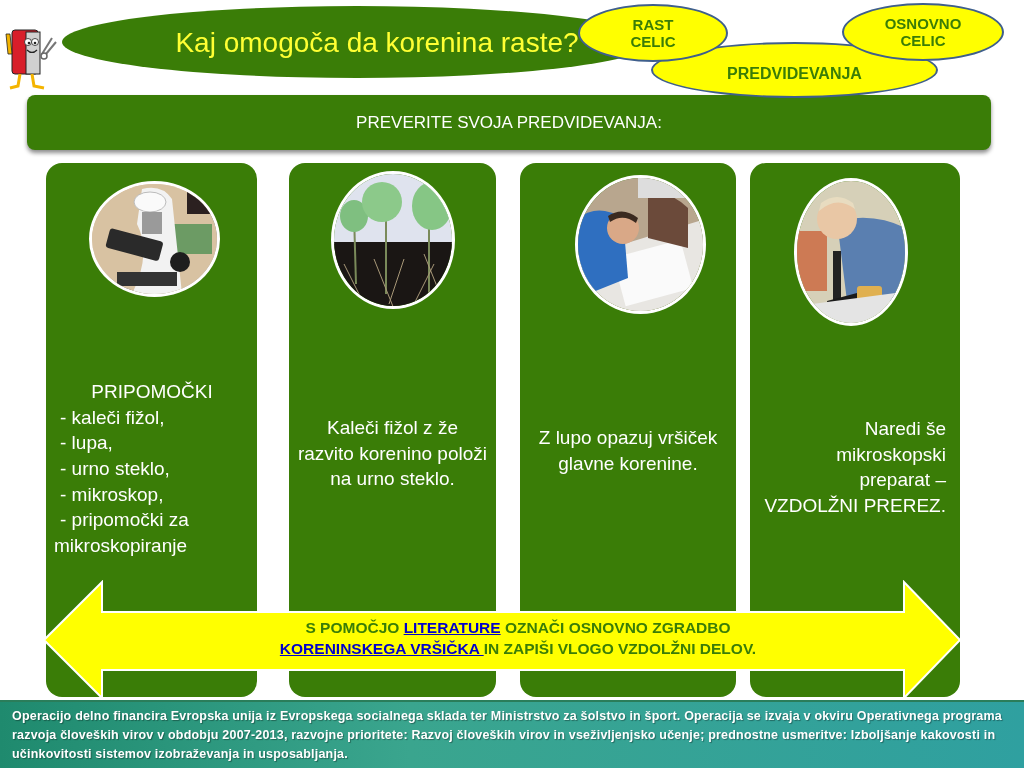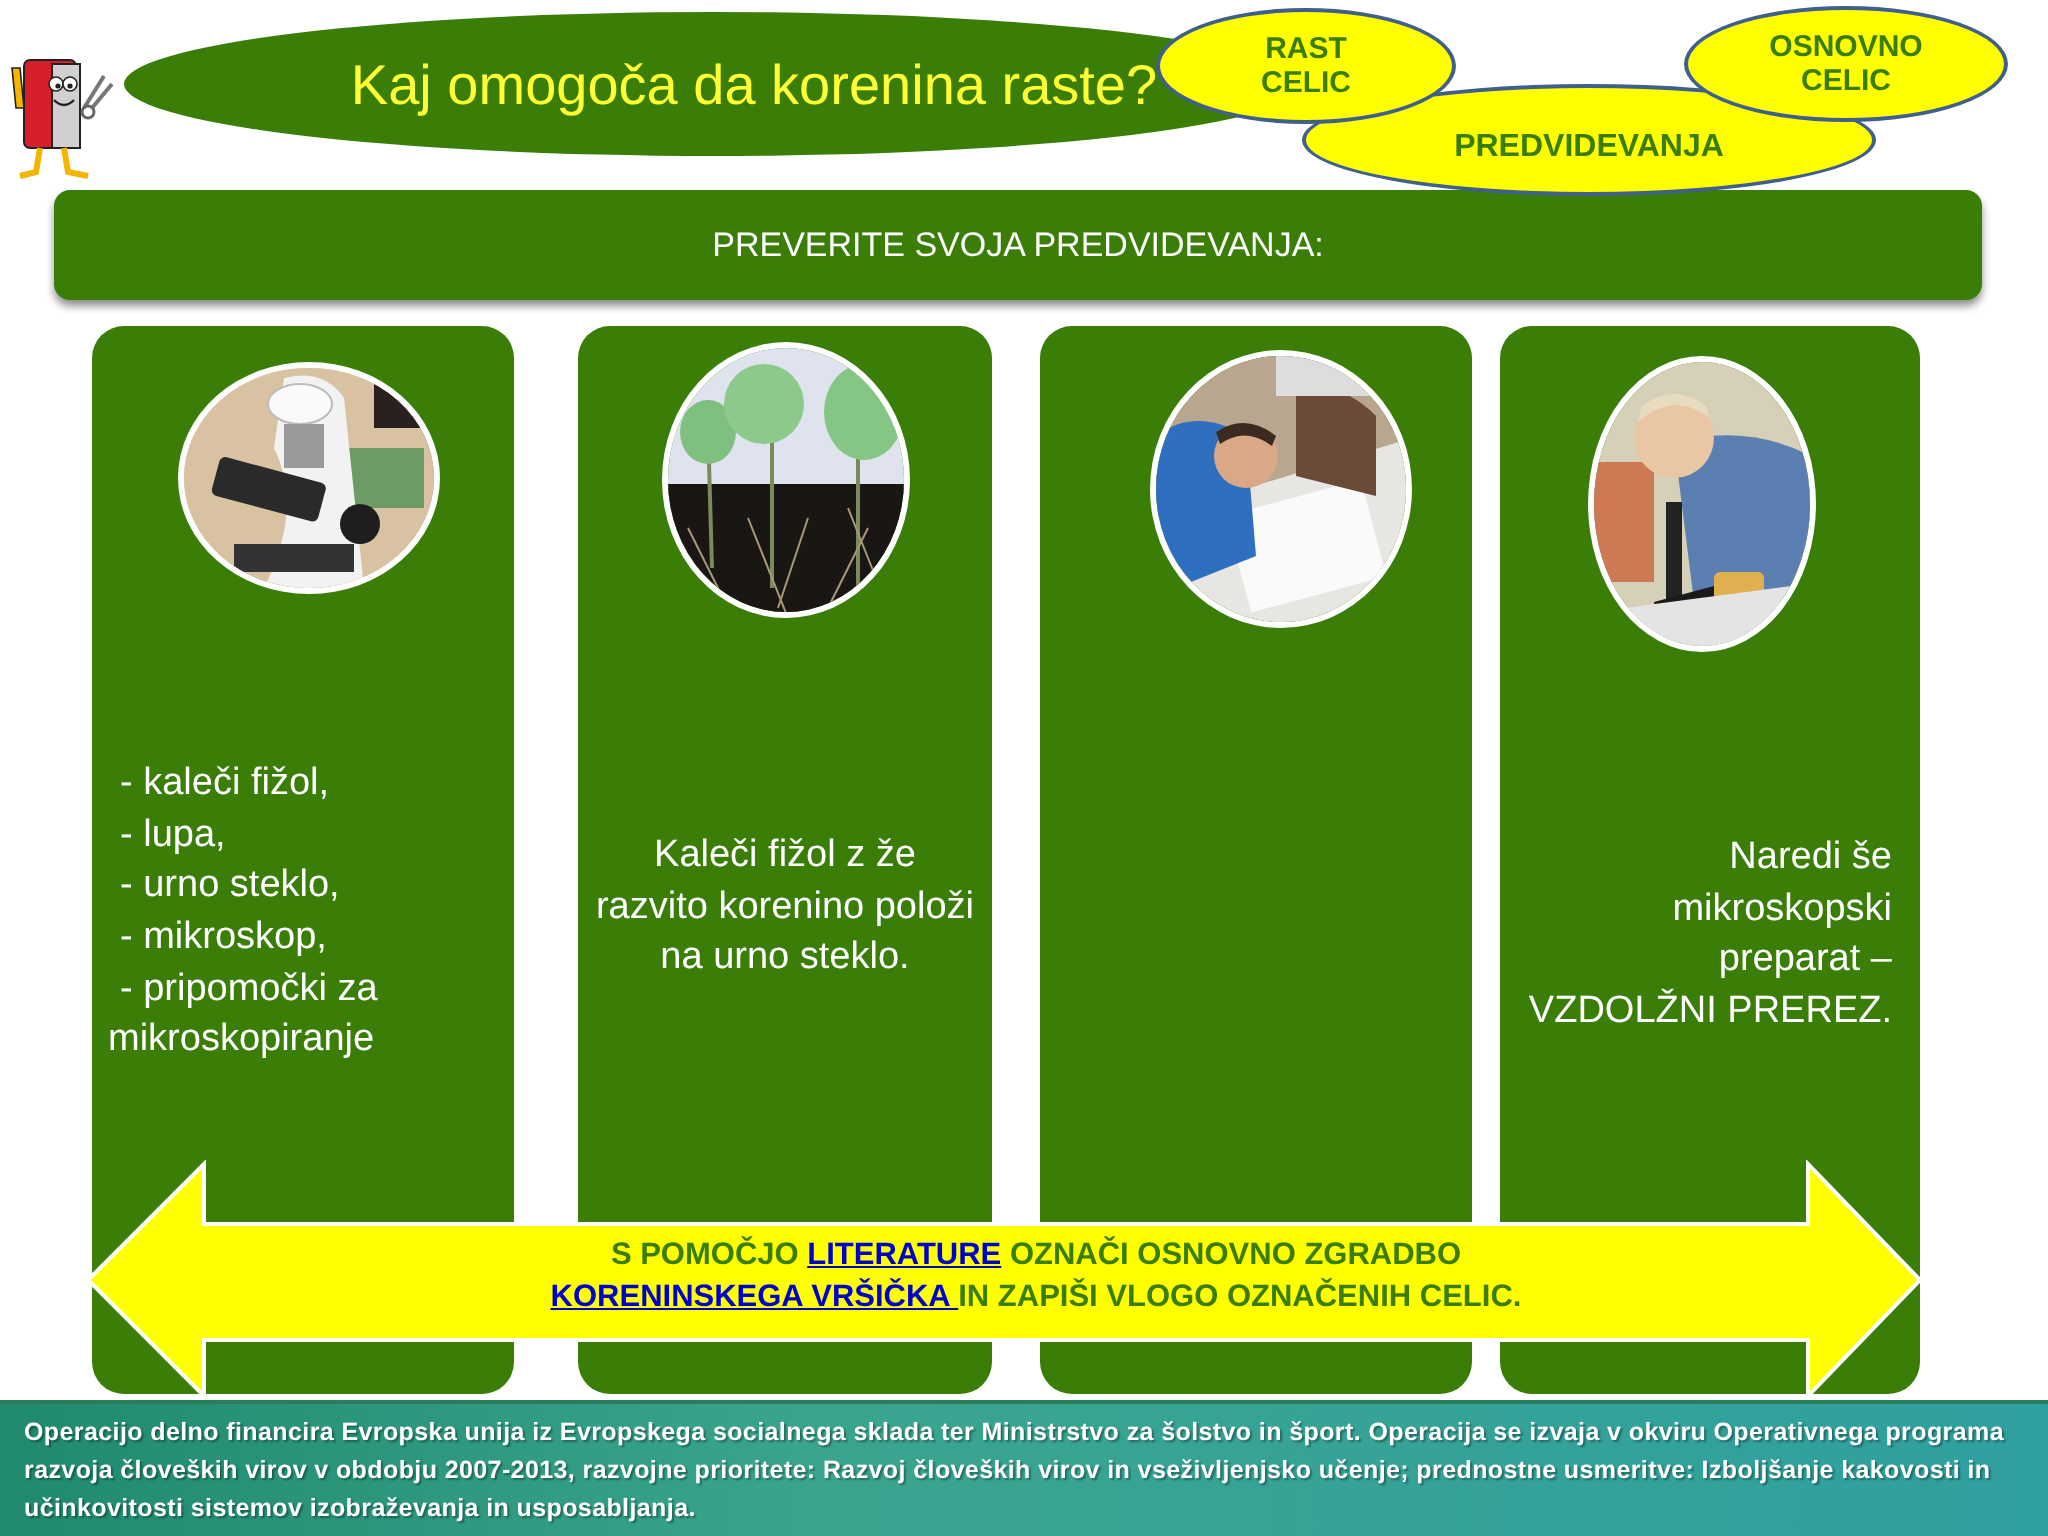--- a/index.html
+++ b/index.html
@@ -123,20 +123,21 @@
       <rect x="80" y="40" width="40" height="30" fill="#3e8a4a" opacity="0.7"></rect>
       <path d="M50 5 Q70 0 80 15 L90 110 L40 110 Q60 70 45 40 Z" fill="#f2f2f2"></path>
       <ellipse cx="58" cy="18" rx="16" ry="10" fill="#fafafa" stroke="#bbb"></ellipse>
       <rect x="50" y="28" width="20" height="22" fill="#9a9a9a"></rect>
       <rect x="15" y="50" width="55" height="20" rx="3" fill="#2a2a2a" transform="rotate(15 40 60)"></rect>
       <circle cx="88" cy="78" r="10" fill="#1e1e1e"></circle>
       <rect x="25" y="88" width="60" height="14" fill="#333"></rect>
     </svg>
   </div>
   <div class="card-text" style="left:8px; top:216px; width:200px; text-align:left;">
+    <div style="text-align:center; padding-right:4px;">PRIPOMOČKI</div>
     <div style="padding-left:6px;">- kaleči fižol,</div>
     <div style="padding-left:6px;">- lupa,</div>
     <div style="padding-left:6px;">- urno steklo,</div>
     <div style="padding-left:6px;">- mikroskop,</div>
     <div style="padding-left:6px;">- pripomočki za</div>
     <div>mikroskopiranje</div>
   </div>
 </div>
 
 <div class="card card-2">
@@ -162,20 +163,21 @@
       <rect x="0" y="0" width="131" height="139" fill="#b8a68e"></rect>
       <path d="M0 80 L131 40 L131 139 L0 139 Z" fill="#e8e6e2"></path>
       <rect x="40" y="70" width="70" height="50" fill="#fafafa" transform="rotate(-15 75 95)"></rect>
       <path d="M0 40 Q20 25 45 40 L50 100 L0 120 Z" fill="#2f6fc0"></path>
       <circle cx="45" cy="50" r="16" fill="#d9a887"></circle>
       <path d="M30 38 Q45 28 60 40 L58 45 Q45 35 32 44 Z" fill="#3a2a20"></path>
       <path d="M70 20 Q90 10 110 30 L110 70 L70 60 Z" fill="#6b4a3a"></path>
       <rect x="60" y="0" width="50" height="20" fill="#ddd"></rect>
     </svg>
   </div>
+  <div class="card-text" style="left:16px; top:262px; width:184px;">Z lupo opazuj vršiček glavne korenine.</div>
 </div>
 
 <div class="card card-4">
   <div class="photo" style="left:44px; top:15px; width:114px; height:148px;">
     <svg width="114" height="148" viewBox="0 0 114 148">
       <rect x="0" y="0" width="114" height="148" fill="#d6d0b8"></rect>
       <rect x="0" y="50" width="30" height="60" fill="#c9552a" opacity="0.7"></rect>
       <path d="M40 40 Q80 30 114 50 L114 120 L50 120 Z" fill="#5a7fb0"></path>
       <circle cx="40" cy="38" r="20" fill="#e9c7a5"></circle>
       <path d="M22 30 Q40 14 58 28 L56 22 Q40 10 24 22 Z" fill="#e8dcc0"></path>
@@ -189,19 +191,19 @@
 </div>
 
 <svg class="arrow" viewBox="0 0 918 120">
   <polygon points="0,60 58,2 58,32 860,32 860,2 916,60 860,118 860,90 58,90 58,118" fill="#ffff00" stroke="#ffffff" stroke-width="2"></polygon>
 </svg>
 <div class="arrow-text">
   <div>
     <span>S POMOČJO </span><a>LITERATURE</a><span> OZNAČI OSNOVNO ZGRADBO</span>
   </div>
   <div>
-    <a>KORENINSKEGA VRŠIČKA </a><span>IN ZAPIŠI VLOGO OZNAČENIH CELIC.</span>
+    <a>KORENINSKEGA VRŠIČKA </a><span>IN ZAPIŠI VLOGO VZDOLŽNI DELOV.</span>
   </div>
 </div>
 
 <div class="footer">
   <div class="footer-text">Operacijo delno financira Evropska unija iz Evropskega socialnega sklada ter Ministrstvo za šolstvo in šport. Operacija se izvaja v okviru Operativnega programa razvoja človeških virov v obdobju 2007-2013, razvojne prioritete: Razvoj človeških virov in vseživljenjsko učenje; prednostne usmeritve: Izboljšanje kakovosti in učinkovitosti sistemov izobraževanja in usposabljanja.</div>
 </div>
 
 </body></html>

